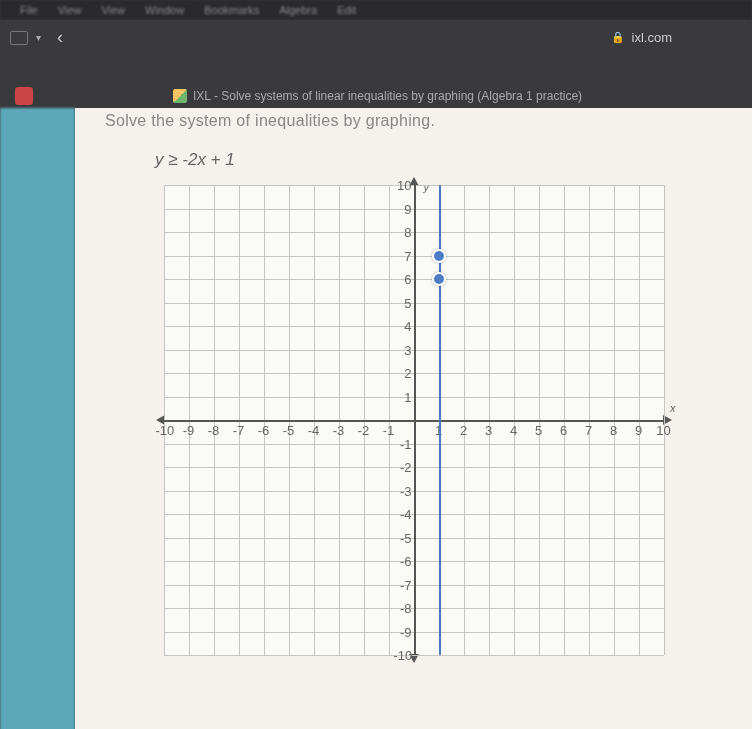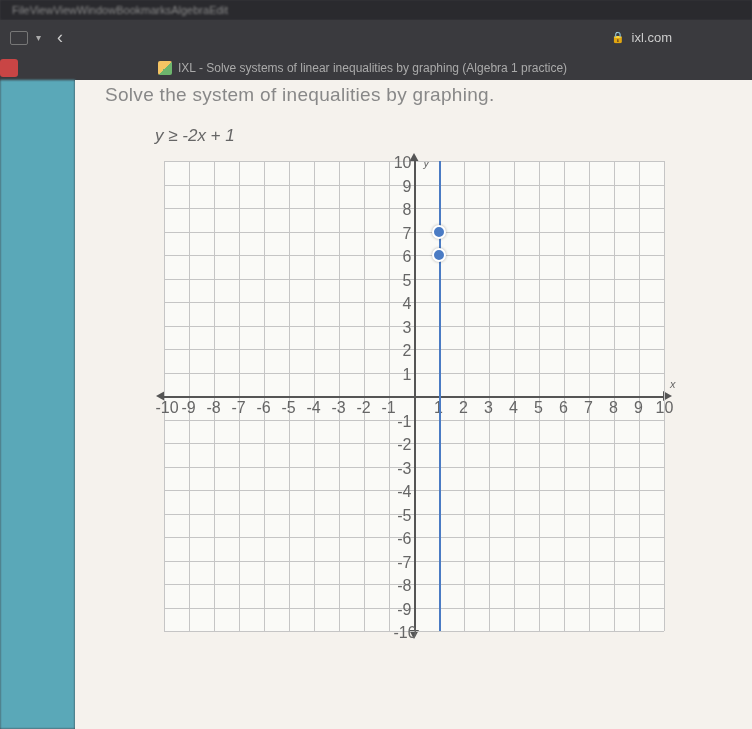--- a/index.html
+++ b/index.html
@@ -9,21 +9,22 @@
       background: #3a3a3e;
       font-family: Arial, sans-serif;
       overflow: hidden;
       position: relative;
     }
     .menu-bar {
       height: 20px;
       background: #2a2a2e;
       display: flex;
       align-items: center;
-      padding-left: 12px;
+      padding-left: 20px;
+      gap: 20px;
       font-size: 11px;
       color: #888;
       filter: blur(0.8px);
     }
     .toolbar {
       height: 35px;
       background: #3a3a3e;
       display: flex;
       align-items: center;
       padding: 0 10px;
@@ -59,20 +60,22 @@
       font-size: 13px;
     }
     .lock-icon {
       font-size: 11px;
     }
     .tab-bar {
       height: 25px;
       background: #3a3a3e;
       display: flex;
       align-items: center;
+      padding-left: 15px;
+      margin-top: 28px;
     }
     .tab-close {
       width: 18px;
       height: 18px;
       background: #c94545;
       border-radius: 3px;
       margin-right: 140px;
     }
     .tab {
       display: flex;
@@ -97,21 +100,21 @@
       filter: blur(1px);
     }
     .content {
       flex: 1;
       background: #f5f2ed;
       padding: 0 30px 20px 30px;
       filter: blur(0.6px);
     }
     .overflow-title {
       color: #888;
-      font-size: 19px;
+      font-size: 16px;
       padding: 4px 0 10px 0;
       letter-spacing: 0.3px;
     }
     .inequalities {
       margin: 10px 0 15px 50px;
       color: #666;
       font-size: 17px;
       font-style: italic;
     }
     .inequalities div {
@@ -157,21 +160,21 @@
     .axis-label {
       position: absolute;
       font-size: 11px;
       color: #666;
       font-family: Arial;
     }
     .axis-label.x-end { right: -12px; top: calc(50% - 18px); font-style: italic; }
     .axis-label.y-end { left: calc(50% + 10px); top: -4px; font-style: italic; }
     .tick-label {
       position: absolute;
-      font-size: 16px;
+      font-size: 13px;
       color: #666;
       text-align: center;
     }
     .plotted-line {
       position: absolute;
       width: 2px;
       height: 100%;
       background: #4a7bc4;
       top: 0;
     }

